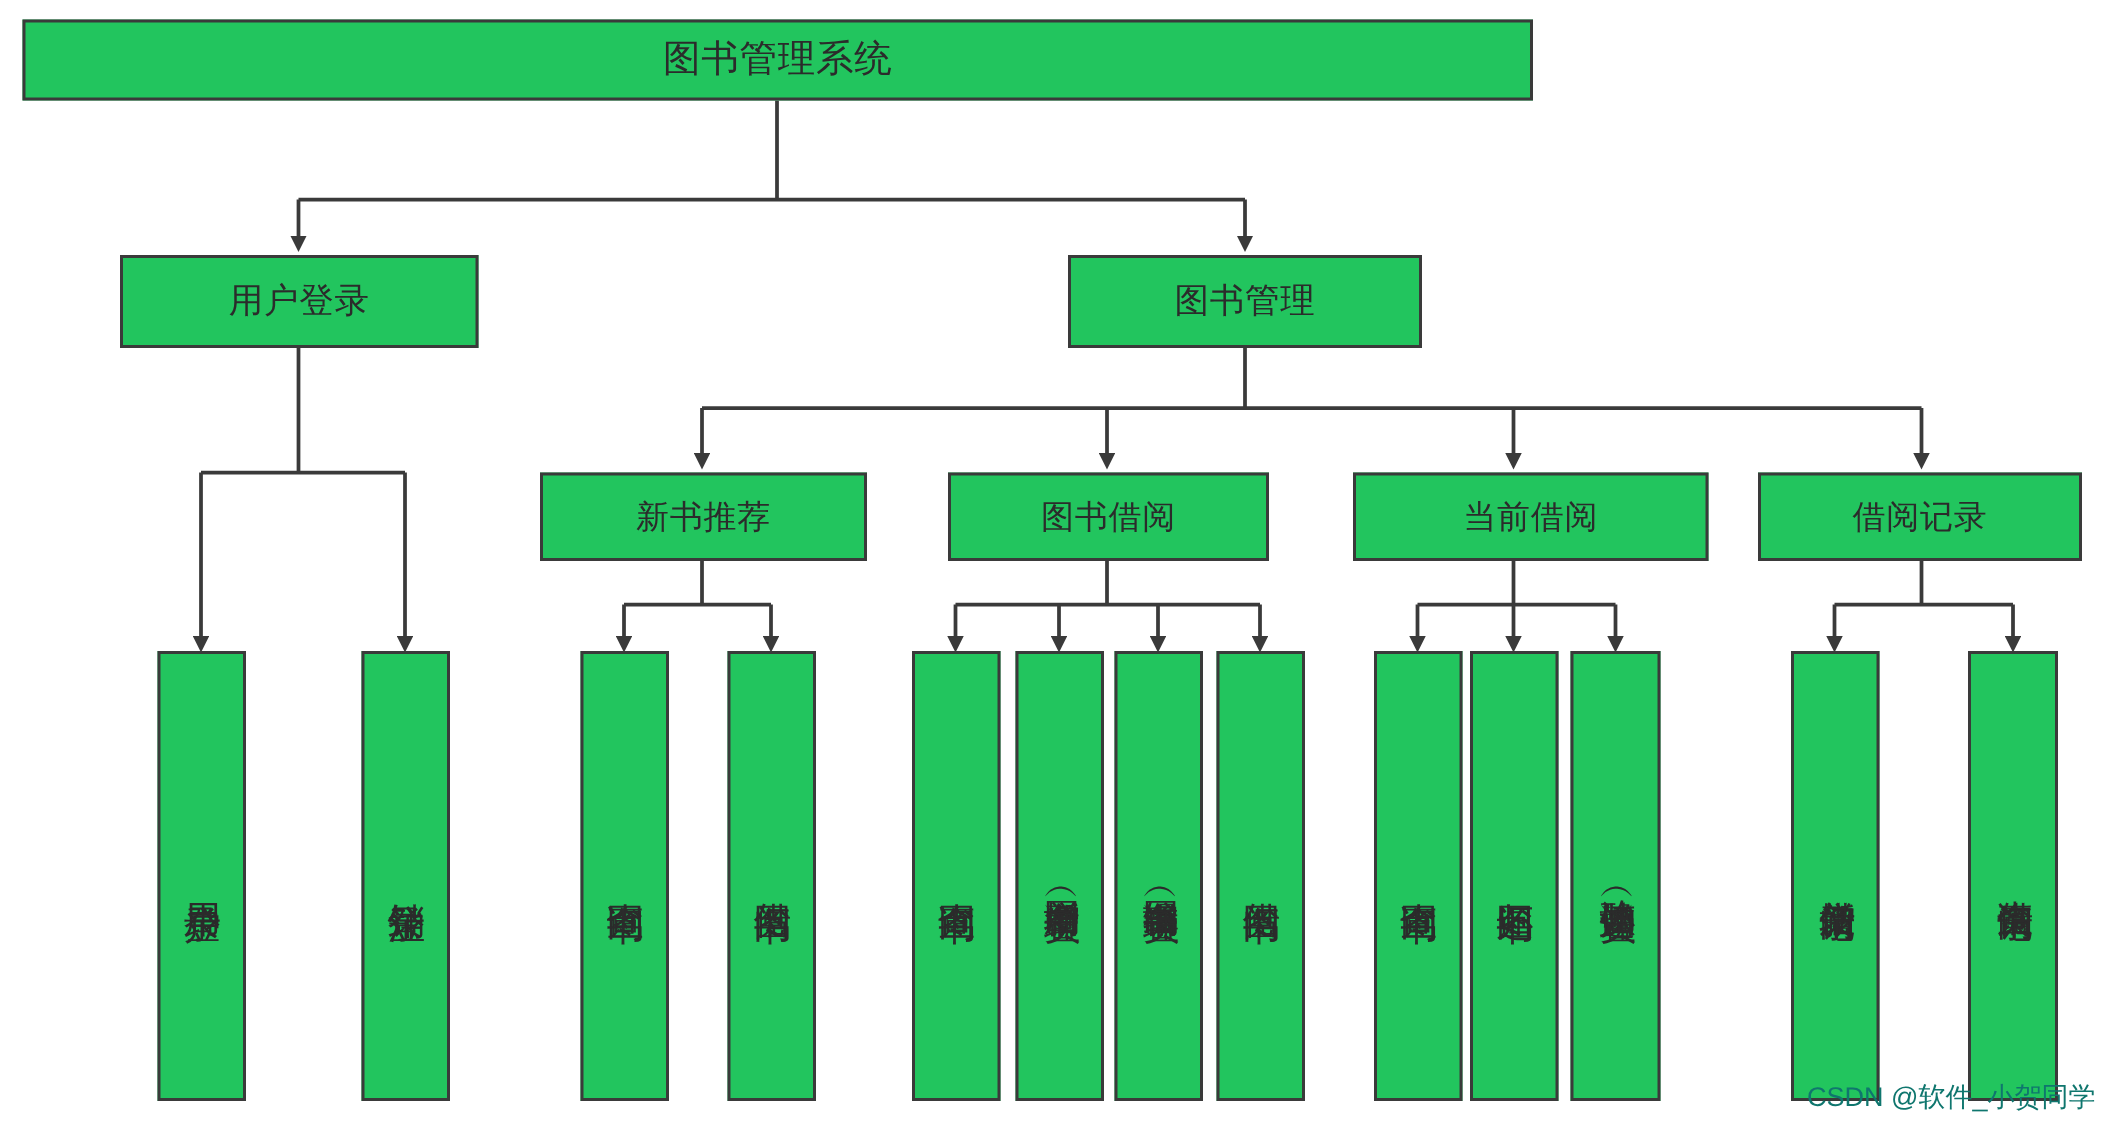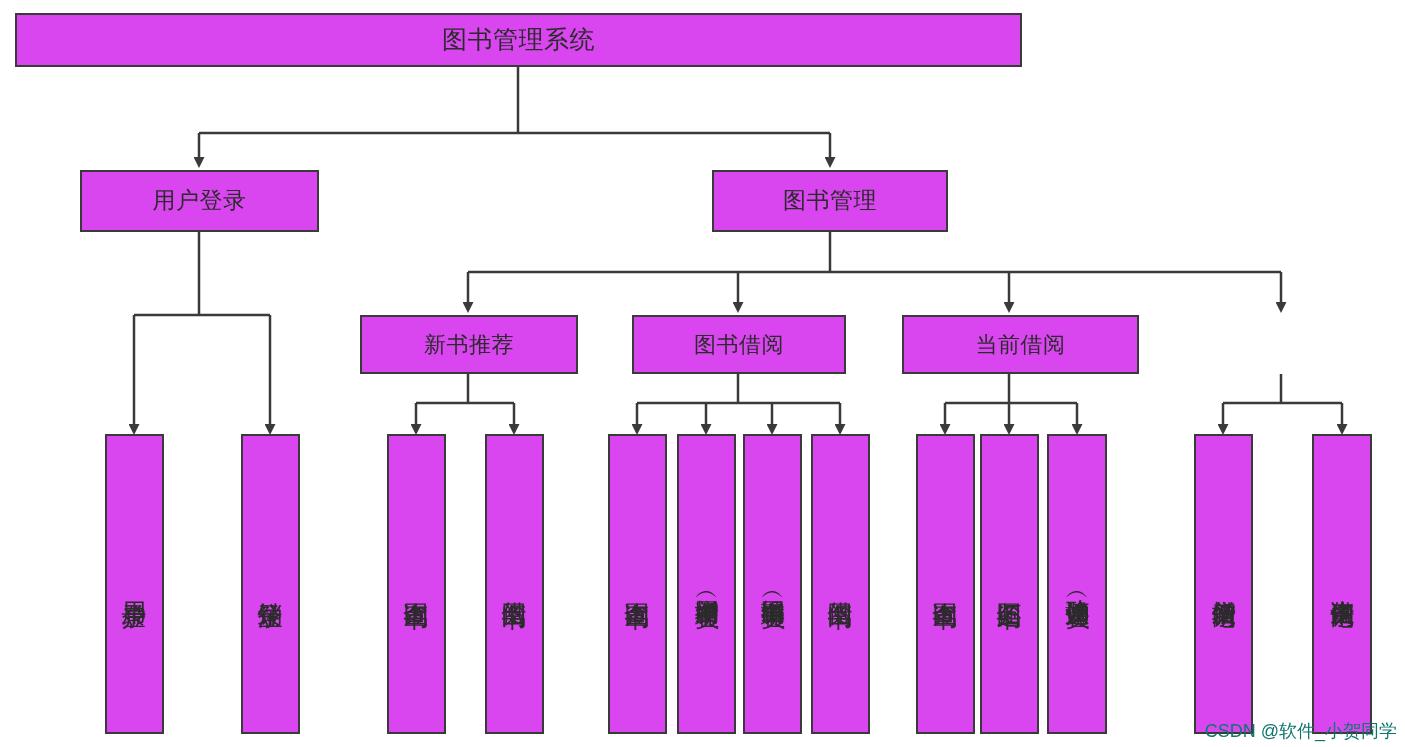--- a/index.html
+++ b/index.html
@@ -22,21 +22,21 @@
     left: 0;
     top: 0;
     width: 1405px;
     height: 747px;
     pointer-events: none;
   }
   .node {
     position: absolute;
     box-sizing: border-box;
     border: 2.5px solid #3a3a3a;
-    background: #d946ef;
+    background: #22c55e;
     display: flex;
     align-items: center;
     justify-content: center;
     color: #2b2b2b;
     z-index: 2;
   }
   .node .lbl {
     display: block;
     text-align: center;
     line-height: 1.18;
@@ -136,20 +136,23 @@
 
   <div class="node node-l3" style="left:632px; top:315px; width:214px; height:59px;">
     <span class="lbl">图书借阅</span>
   </div>
   <div class="node node-l3" style="left:360px; top:315px; width:218px; height:59px;">
     <span class="lbl">新书推荐</span>
   </div>
   <div class="node node-l3" style="left:902px; top:315px; width:237px; height:59px;">
     <span class="lbl">当前借阅</span>
   </div>
+  <div class="node node-l3" style="left:1172px; top:315px; width:216px; height:59px;">
+    <span class="lbl">借阅记录</span>
+  </div>
 
   <div class="node node-leaf" style="left:105px; top:434px; width:59px; height:300px;">
     <span class="lbl">用户登录</span>
   </div>
   <div class="node node-leaf" style="left:241px; top:434px; width:59px; height:300px;">
     <span class="lbl">注销登录</span>
   </div>
 
   <div class="node node-leaf" style="left:387px; top:434px; width:59px; height:300px;">
     <span class="lbl">查询图书</span>

